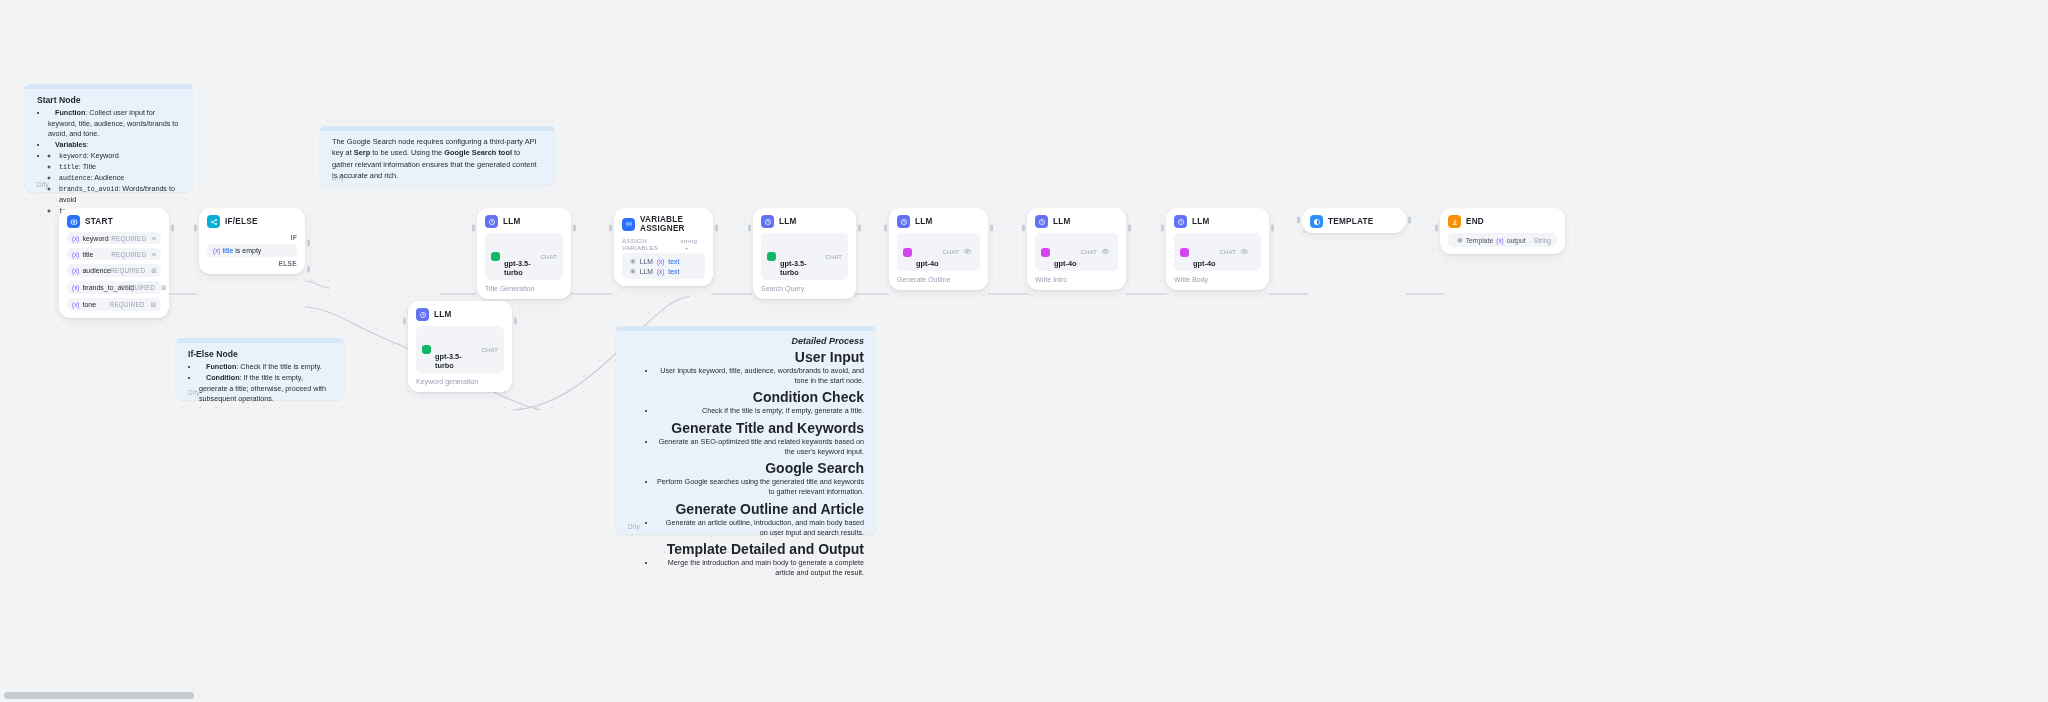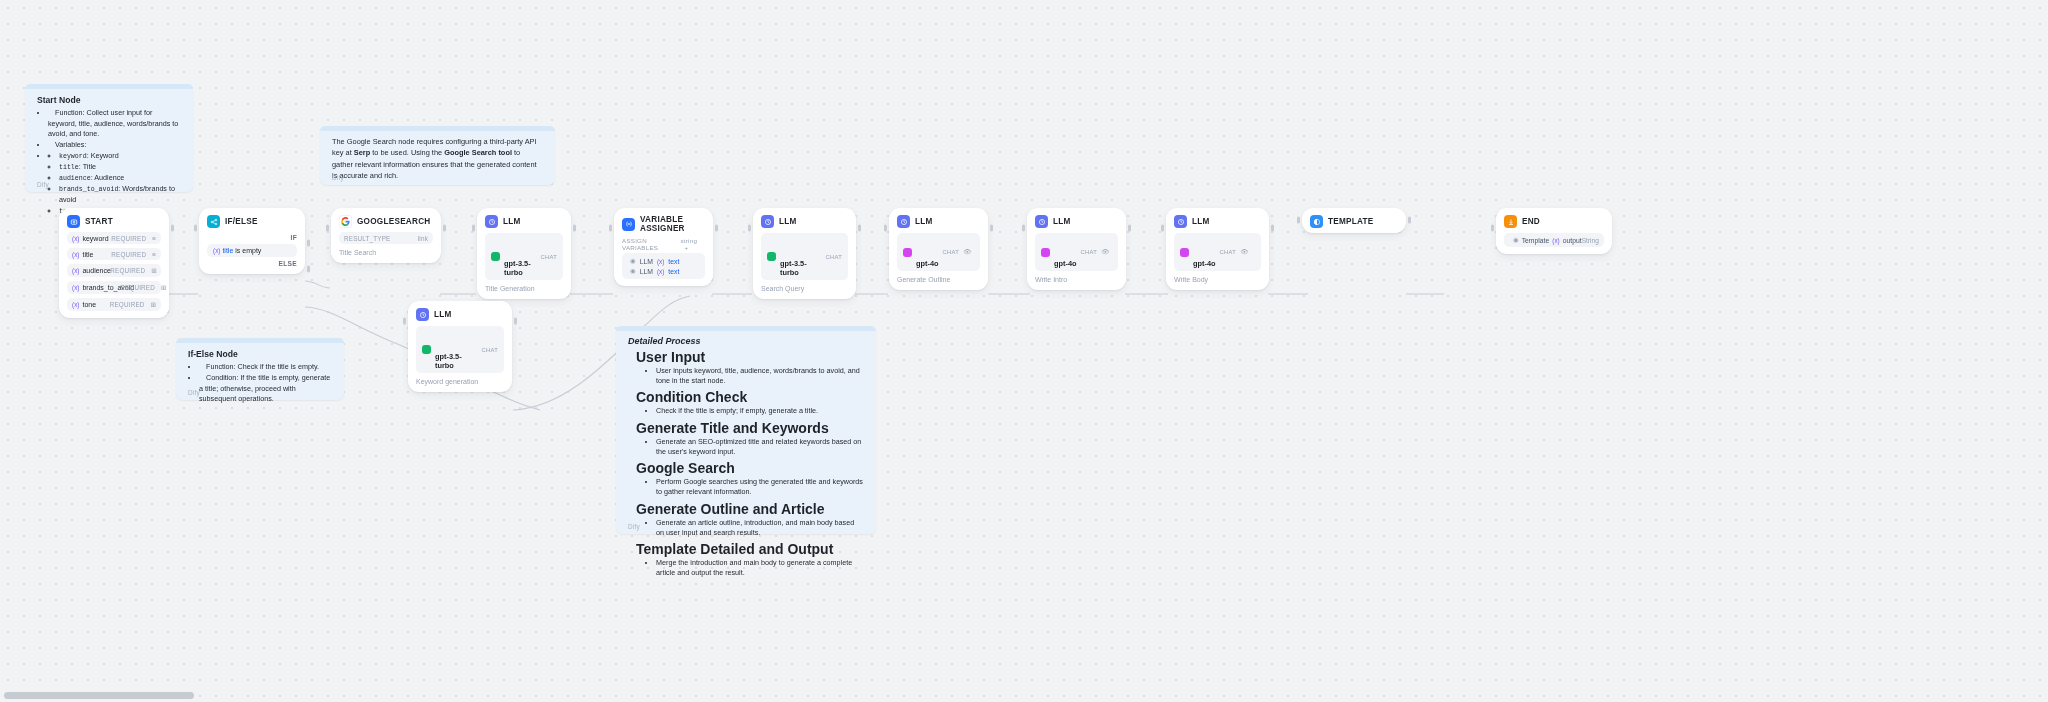--- a/index.html
+++ b/index.html
@@ -27,21 +27,21 @@
     background: #e9f2fb;
     border-radius: 7px;
     box-shadow: 0 1px 2px rgba(16,24,40,.06);
     padding: 10px 12px 6px 12px;
   }
   .note::before {
     content: ""; position: absolute; left: 0; right: 0; top: 0; height: 5px;
     background: #d6e7f7; border-radius: 7px 7px 0 0;
   }
   .note-body { font-size: 7.2px; line-height: 1.45; color: #1f2329; }
-  .note-body b { font-weight: normal; padding-left: 7px; }
+  .note-body b { font-weight: bold; padding-left: 7px; }
   .note h4 { margin: 0 0 2px 0; font-size: 8.6px; color: #1f2329; font-weight: bold; }
   .note ul { margin: 0 0 1px 0; padding-left: 11px; }
   .note ul ul { padding-left: 11px; }
   .note li { margin: 0.5px 0; }
   .mono { font-family: "Liberation Mono", monospace; font-size: 6.6px; }
   .dify-mark {
     position: absolute; left: 12px; bottom: 4px;
     font-size: 6.4px; color: #a9b0bb; letter-spacing: .2px;
   }
   .note-plain { font-size: 7.4px; line-height: 1.55; color: #1f2329; }
@@ -211,21 +211,21 @@
     <div class="dify-mark">Dify</div>
   </div>
 
   <div class="note" style="left:320px; top:126px; width:235px; height:59px;">
     <div class="note-plain">
       <span>The Google Search node requires configuring a third-party API key at </span><b>Serp</b><span> to be used. Using the </span><b>Google Search tool</b><span> to gather relevant information ensures that the generated content is accurate and rich.</span>
     </div>
     <div class="dify-mark">Dify</div>
   </div>
 
-  <div class="note detail" style="left:616px; top:326px; width:260px; height:208px;">
+  <div class="note detail" style="left:616px; top:326px; width:260px; height:208px;text-align:right;">
     <h3>Detailed Process</h3>
 
     <h5>User Input</h5>
     <ul>
         <li>User inputs keyword, title, audience, words/brands to avoid, and tone in the start node.</li>
       </ul>
 
     <h5>Condition Check</h5>
     <ul>
         <li>Check if the title is empty; if empty, generate a title.</li>
@@ -335,40 +335,20 @@
       <span class="xtag">(x)</span>
       <span class="vvar">title</span>
       <span>is empty</span>
     </div>
     <div class="branch">ELSE</div>
     <span class="port l" style="top:20px;"></span>
     <span class="port r" style="top:35px;"></span>
     <span class="port r" style="top:61px;"></span>
   </div>
 
-  <div class="node" style="left:331px; top:208px; width:110px;">
-    <div class="node-head">
-      <span class="nicon ic-google">
-        <svg width="9" height="9" viewBox="0 0 24 24">
-          <path fill="#4285F4" d="M23 12.3c0-.8-.1-1.6-.2-2.3H12v4.5h6.2c-.3 1.4-1.1 2.6-2.3 3.4v2.8h3.7C21.7 18.6 23 15.7 23 12.3z"></path>
-          <path fill="#34A853" d="M12 24c3.1 0 5.7-1 7.6-2.8l-3.7-2.8c-1 .7-2.3 1.1-3.9 1.1-3 0-5.5-2-6.4-4.7H1.8v2.9C3.7 21.4 7.6 24 12 24z"></path>
-          <path fill="#FBBC05" d="M5.6 14.8c-.2-.7-.4-1.4-.4-2.2s.1-1.5.4-2.2V7.5H1.8C1 9.1.6 10.9.6 12.6s.4 3.5 1.2 5.1l3.8-2.9z"></path>
-          <path fill="#EA4335" d="M12 4.8c1.7 0 3.2.6 4.4 1.7l3.3-3.3C17.7 1.2 15.1 0 12 0 7.6 0 3.7 2.6 1.8 6.4l3.8 2.9C6.5 6.7 9 4.8 12 4.8z"></path>
-        </svg>
-      </span>
-      <span class="node-title">GOOGLESEARCH</span>
-    </div>
-    <div class="row">
-      <span class="req">RESULT_TYPE</span>
-      <span class="req">link</span>
-    </div>
-    <div class="desc">Title Search</div>
-    <span class="port l" style="top:20px;"></span>
-    <span class="port r" style="top:20px;"></span>
-  </div>
 
   <div class="node" style="left:477px; top:208px; width:94px;">
     <div class="node-head">
       <span class="nicon ic-llm">
         <svg width="8" height="8" viewBox="0 0 16 16" fill="none" stroke="#fff" stroke-width="1.4">
           <circle cx="8" cy="8" r="5.2"></circle>
             <path d="M8,4.4 L8,8 L10.4,9.4"></path>
         </svg>
       </span>
       <span class="node-title">LLM</span>
@@ -529,21 +509,21 @@
           <path d="M8,2 C4.7,2 2,4.7 2,8 C2,11.3 4.7,14 8,14 L8,2 Z"></path>
           <circle cx="8" cy="8" r="5.4" fill="none" stroke="#fff" stroke-width="1.3"></circle>
         </svg>
       </span>
       <span class="node-title">TEMPLATE</span>
     </div>
     <span class="port l" style="top:12px;"></span>
     <span class="port r" style="top:12px;"></span>
   </div>
 
-  <div class="node" style="left:1496px; top:208px; width:116px;">
+  <div class="node" style="left:1440px; top:208px; width:125px;">
     <div class="node-head">
       <span class="nicon ic-end">
         <svg width="8" height="8" viewBox="0 0 16 16" fill="none" stroke="#fff" stroke-width="1.5">
           <path d="M8,3 L8,11"></path>
             <path d="M5,8 L8,11 L11,8"></path>
             <path d="M4,13 L12,13"></path>
         </svg>
       </span>
       <span class="node-title">END</span>
     </div>

